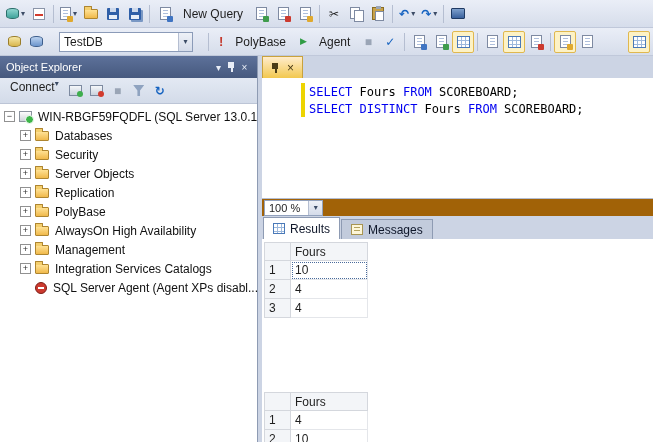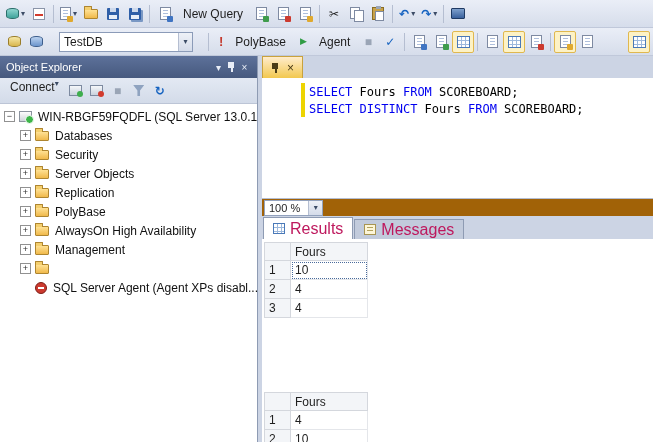--- a/index.html
+++ b/index.html
@@ -112,21 +112,21 @@
   .codeline{position:absolute;left:47px;height:17px;display:flex;align-items:center;
             font:12px "DejaVu Sans Mono","Liberation Mono",monospace;white-space:pre}
   .codeline .kw{color:#0000f0}
   .codeline .id{color:#000}
   .zoombar{position:absolute;left:0;top:142px;right:0;height:18px;background:#a16207;border-top:1px solid #b5bed1;
            display:flex;align-items:center;padding:1px 2px}
   .zoom{height:16px;background:#fff;border:1px solid #93a2bd;display:inline-flex;align-items:center;font-size:11px}
   .zoom-val{padding:0 8px 0 4px}
   .rtabs{position:absolute;left:0;top:160px;right:0;height:23px;display:flex;align-items:flex-end;padding-left:1px}
   .rtab{height:20px;display:inline-flex;align-items:center;gap:5px;padding:0 9px;background:#c2cbdc;
-        border:1px solid #8e9bb3;border-bottom:none;font-size:16px;color:#be185d;margin-right:1px}
+        border:1px solid #8e9bb3;border-bottom:none;font-size:12px;color:#0f172a;margin-right:1px}
   .rtab.active{background:#fff;height:22px}
   .gridarea{position:absolute;left:0;top:183px;right:0;bottom:0;background:#fff;overflow:hidden}
   .rgrid{position:absolute;left:2px;border-collapse:collapse;font-size:12px;background:#fff;border:1px solid #c2c6cf;table-layout:fixed}
   #g1{top:3px} #g2{top:153px}
   .rgrid th{background:#f3f5f8;border:1px solid #d4d7dd;font-weight:normal}
   .rgrid td{border:1px solid #e4e6ea;background:#fff}
   .rgrid th,.rgrid td{padding:0 4px;text-align:left;height:19px;overflow:hidden}
   .rgrid thead th{height:18px}
   .c-num{width:26px} .c-val{width:77px}
   .sel{background:#cfe3f8;outline:1px dotted #4a6b9c;outline-offset:-2px}
@@ -321,20 +321,21 @@
       <span class="tlabel">AlwaysOn High Availability</span>
     </div>
     <div class="trow child">
       <span class="twisty">+</span>
       <span class="i-folder"></span>
       <span class="tlabel">Management</span>
     </div>
     <div class="trow child">
       <span class="twisty">+</span>
       <span class="i-folder"></span>
+      <span class="tlabel">Integration Services Catalogs</span>
     </div>
     <div class="trow child">
       <span class="tw-spacer"></span>
       <span class="i-agent"></span>
       <span class="tlabel">SQL Server Agent (Agent XPs disabl...</span>
     </div>
   </div>
 </div>
 
 <div class="doc">

